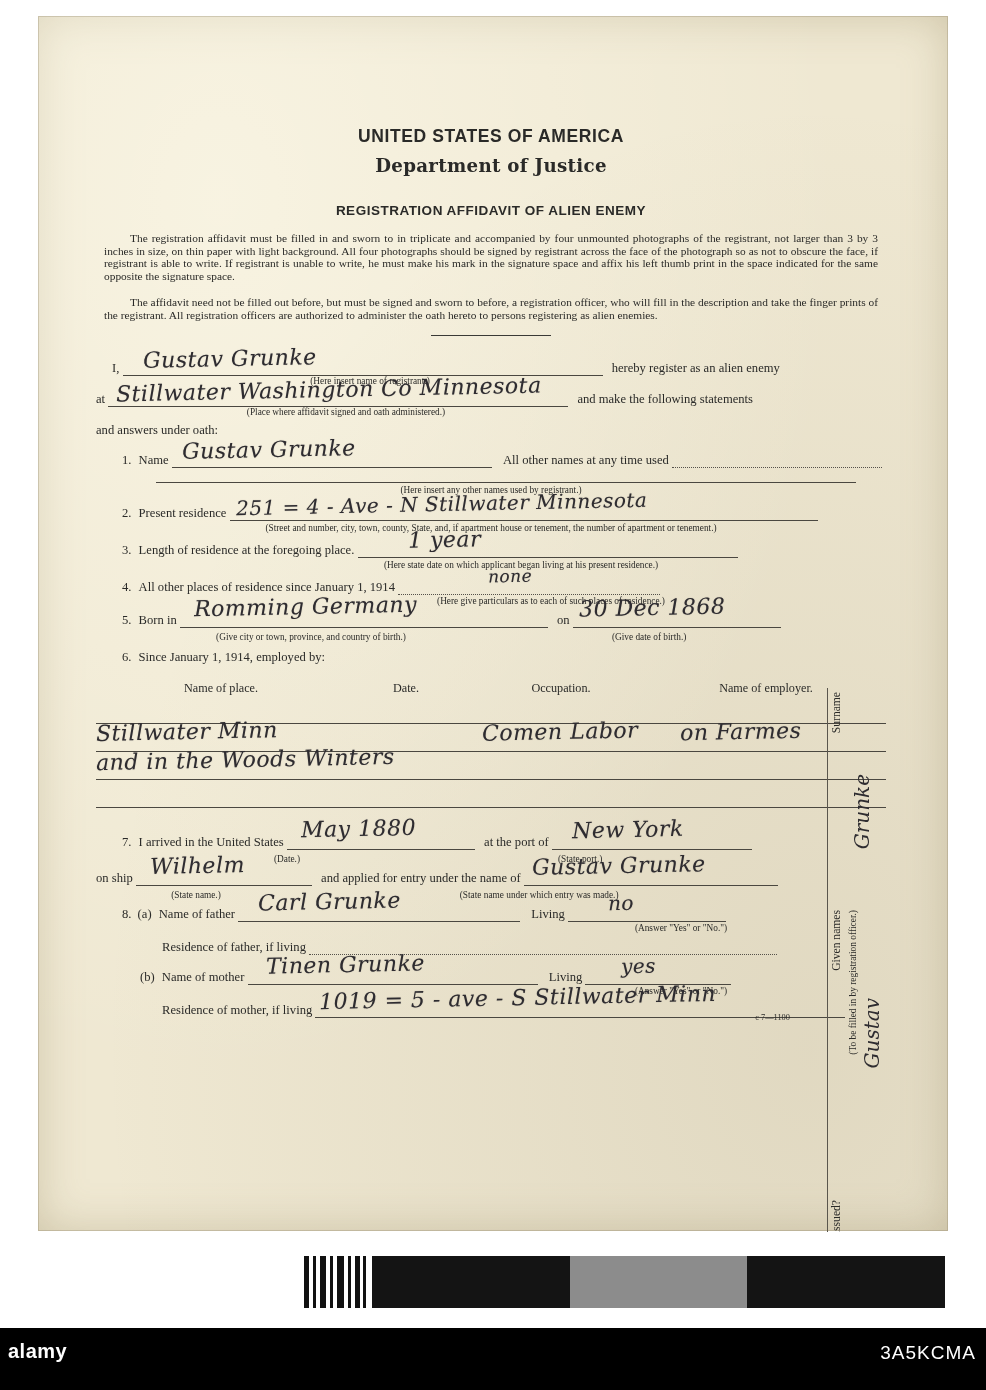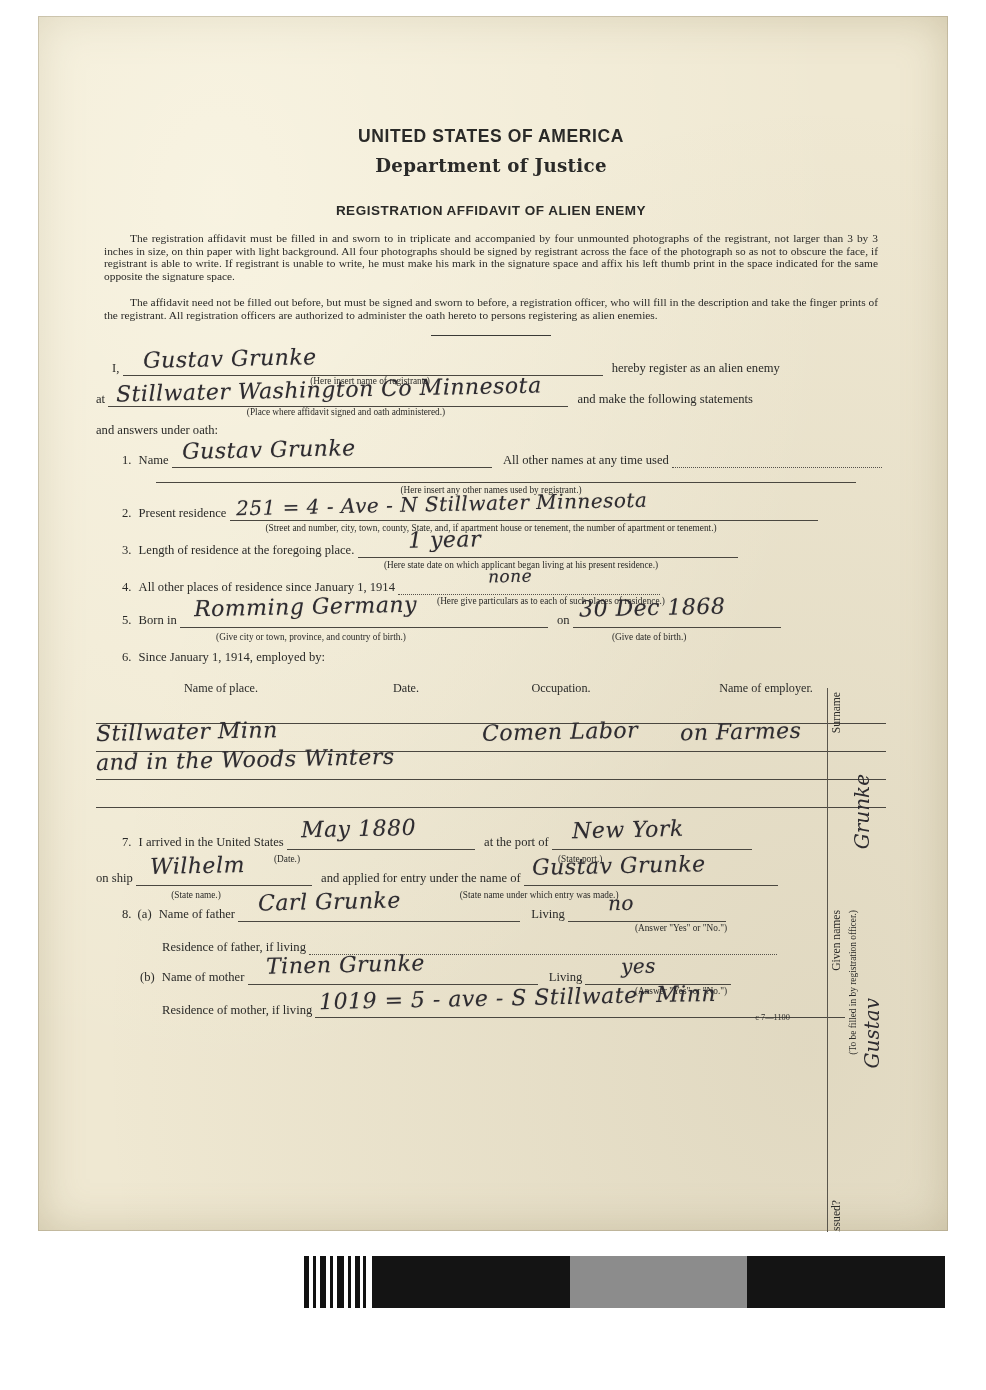--- a/index.html
+++ b/index.html
@@ -303,13 +303,17 @@
   <div id="barcode">
     <div class="bc" style="left:4px;width:5px;"></div>
     <div class="bc" style="left:13px;width:3px;"></div>
     <div class="bc" style="left:20px;width:6px;"></div>
     <div class="bc" style="left:30px;width:3px;"></div>
     <div class="bc" style="left:37px;width:7px;"></div>
     <div class="bc" style="left:48px;width:3px;"></div>
     <div class="bc" style="left:55px;width:5px;"></div>
     <div class="bc" style="left:63px;width:3px;"></div>
   </div>
+  <div id="alamybar">
+    <span id="alamy-left">alamy</span>
+    <span id="alamy-right">3A5KCMA</span>
+  </div>
 </div>
 
 </body></html>

